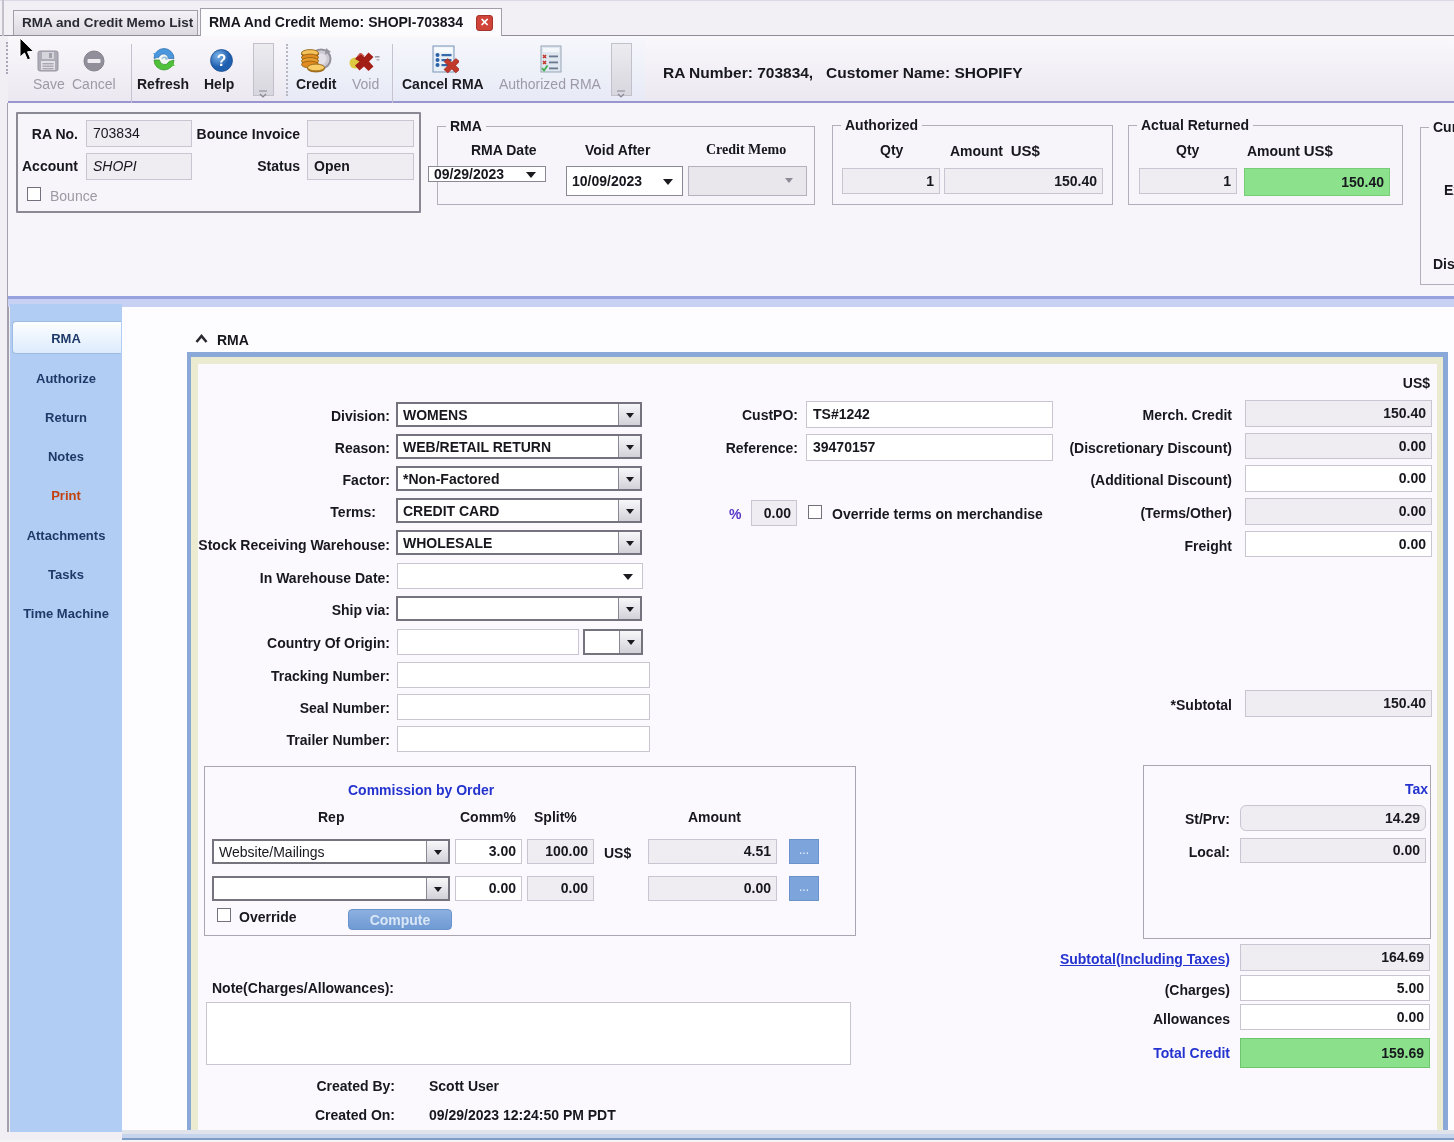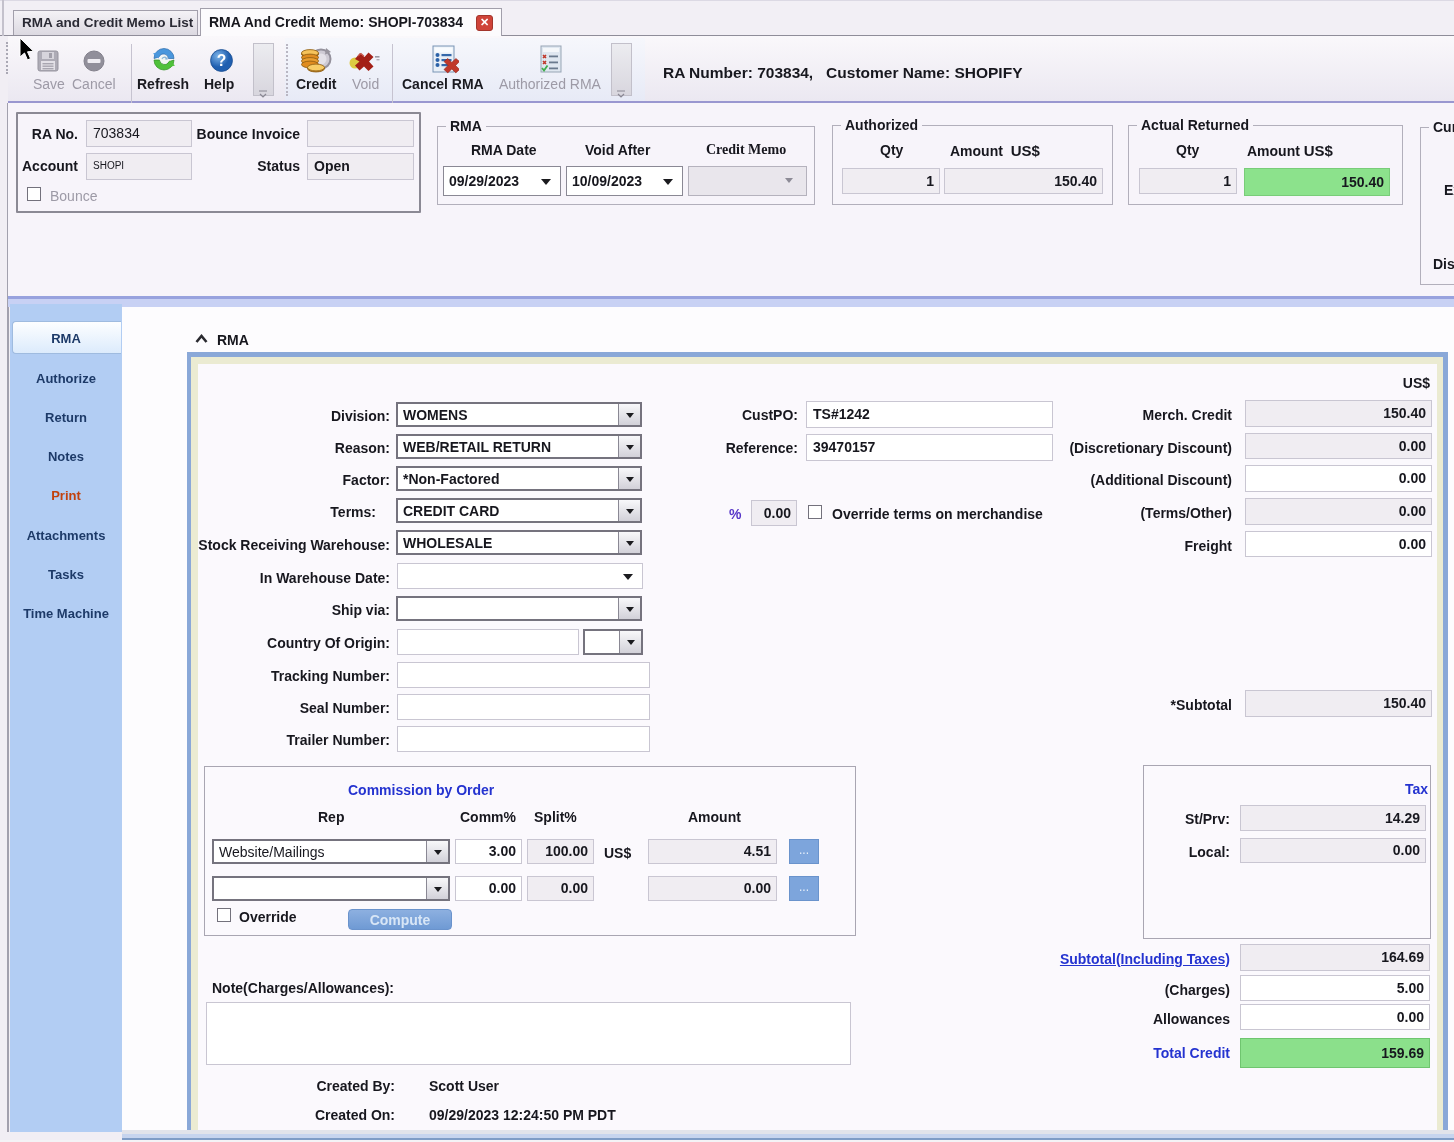--- a/index.html
+++ b/index.html
@@ -161,36 +161,36 @@
 
 <div class="abs" style="left:16px;top:112px;width:405px;height:101px;border:2px solid #8b8994;border-radius:1px;"></div>
 <div class="lbl rl" style="left:20px;top:126px;width:58px;">RA No.</div>
 <div class="ro" style="left:86px;top:120px;width:106px;height:27px;">
     <div class="num lft" style="font-size:14px;font-weight:400;">703834</div>
   </div>
 <div class="lbl rl" style="left:180px;top:126px;width:120px;">Bounce Invoice</div>
 <div class="ro" style="left:307px;top:120px;width:107px;height:27px;"></div>
 <div class="lbl rl" style="left:20px;top:158px;width:58px;">Account</div>
 <div class="ro" style="left:86px;top:153px;width:106px;height:27px;">
-    <div class="num lft" style="font-size:10px;font-weight:400;">SHOPI</div>
+    <div class="num lft" style="font-size:14px;font-weight:400;font-style:italic;">SHOPI</div>
   </div>
 <div class="lbl rl" style="left:180px;top:158px;width:120px;">Status</div>
 <div class="ro" style="left:307px;top:153px;width:107px;height:27px;">
     <div class="num lft" style="font-size:14px;">Open</div>
   </div>
 <div class="chk" style="left:27px;top:187px;"></div>
 <div class="lbl" style="left:50px;top:188px;color:#9d9aa6;font-weight:400;">Bounce</div>
 
 <div class="gb" style="left:437px;top:126px;width:378px;height:79px;">
     <div class="cap">RMA</div>
   </div>
 <div class="lbl" style="left:471px;top:142px;">RMA Date</div>
 <div class="lbl" style="left:585px;top:142px;">Void After</div>
 <div class="lbl" style="left:706px;top:142px;font-family:Liberation Serif, serif;">Credit Memo</div>
-<div class="combo plainarrow" style="left:443px;top:166px;width:118px;height:30px;border-width:1px;border-color:#8a8894;">
+<div class="combo plainarrow" style="left:428px;top:166px;width:118px;height:16px;border-width:1px;border-color:#8a8894;">
     <div class="val" style="font-size:14px;">09/29/2023</div>
   </div>
 <div class="combo plainarrow" style="left:566px;top:166px;width:117px;height:30px;border-width:1px;border-color:#8a8894;">
     <div class="val" style="font-size:14px;">10/09/2023</div>
   </div>
 <div class="abs" style="left:688px;top:166px;width:119px;height:30px;background:#e9e6ec;border:1px solid #b5b2bd;"></div>
 <div class="abs" style="left:785px;top:178px;width:0;height:0;border:4px solid transparent;border-top:5px solid #8d8b96;"></div>
 
 <div class="gb" style="left:832px;top:125px;width:281px;height:80px;">
     <div class="cap">Authorized</div>
@@ -328,21 +328,21 @@
     <div class="num" style="line-height:24px;">0.00</div>
   </div>
 <div class="lbl rl" style="left:1032px;top:697px;width:200px;">*Subtotal</div>
 <div class="ro" style="left:1245px;top:690px;width:187px;height:27px;">
     <div class="num" style="line-height:25px;">150.40</div>
   </div>
 
 <div class="abs" style="left:1143px;top:765px;width:288px;height:174px;border:1px solid #a9a6b2;background:#fbf9fd;"></div>
 <div class="lbl rl bluelbl" style="left:1328px;top:781px;width:100px;font-size:14px;">Tax</div>
 <div class="lbl rl" style="left:1080px;top:811px;width:150px;">St/Prv:</div>
-<div class="ro" style="left:1240px;top:805px;width:186px;height:26px;">
+<div class="ro" style="left:1240px;top:805px;width:186px;height:26px;border-radius:6px;">
     <div class="num" style="line-height:24px;">14.29</div>
   </div>
 <div class="lbl rl" style="left:1080px;top:844px;width:150px;">Local:</div>
 <div class="ro" style="left:1240px;top:838px;width:186px;height:25px;">
     <div class="num" style="line-height:23px;">0.00</div>
   </div>
 
 <div class="lbl rl bluelbl" style="left:1020px;top:951px;width:210px;text-decoration:underline;">Subtotal(Including Taxes)</div>
 <div class="ro" style="left:1240px;top:944px;width:190px;height:27px;">
     <div class="num" style="line-height:25px;">164.69</div>

